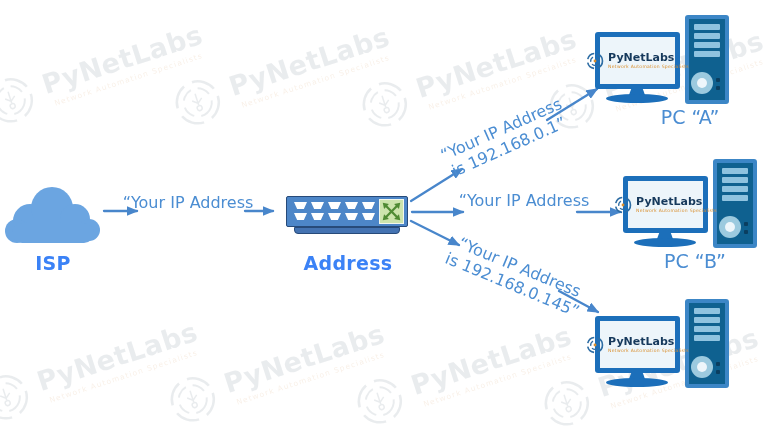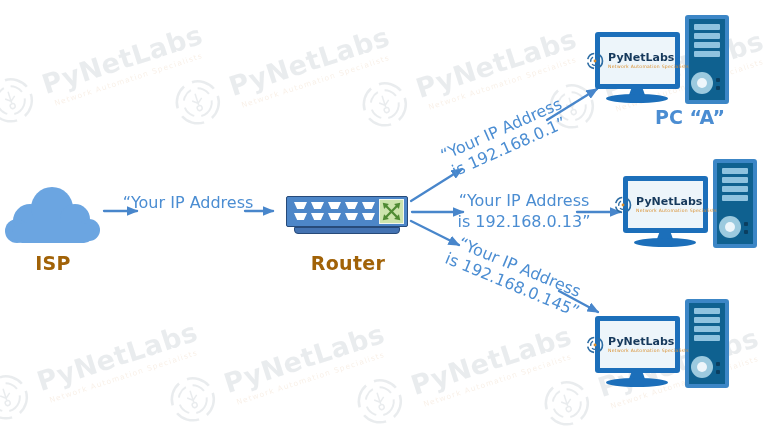--- a/index.html
+++ b/index.html
@@ -17,21 +17,21 @@
   .wm-sub{font-size:7.5px;letter-spacing:1.2px;color:#c77b2e;margin-top:1px;text-align:center;}
   
   .links{position:absolute;left:0;top:0;z-index:1;}
   
   .link-label{
     position:absolute;z-index:2;text-align:center;color:#4b8dd2;
     font-size:16px;font-weight:500;line-height:19px;white-space:nowrap;
   }
   
   .node-label{
-    position:absolute;z-index:2;text-align:center;color:#a16207;
+    position:absolute;z-index:2;text-align:center;color:#3b82f6;
     font-size:19px;font-weight:600;letter-spacing:.3px;
   }
   
   .cloud-wrap{position:absolute;left:2px;top:181px;z-index:2;}
   
   .router-body{
     position:absolute;left:286px;top:196px;width:122px;height:31px;z-index:2;
     background:#4d86c8;border:1px solid #274a79;border-radius:2px;box-sizing:border-box;
   }
   .router-base{
@@ -61,21 +61,21 @@
     background:#1c6fba;border-radius:3px;padding:5px;z-index:2;
   }
   .screen{width:100%;height:100%;background:#edf5fa;display:flex;align-items:center;justify-content:center;}
   .logo-row{display:flex;align-items:center;gap:4px;}
   .logo-name{font-size:11px;font-weight:bold;color:#16395c;line-height:11px;}
   .logo-sub{font-size:4.5px;color:#d98f2f;letter-spacing:.3px;margin-top:1.5px;white-space:nowrap;}
   .stand{position:absolute;left:34px;top:73px;width:16px;height:8px;background:#1c6fba;
     clip-path:polygon(18% 0,82% 0,100% 100%,0 100%);z-index:2;}
   .pc-base{position:absolute;left:11px;top:80px;width:62px;height:9px;background:#1c6fba;border-radius:50%;z-index:2;}
   .pc-label{position:absolute;top:92px;left:30px;width:130px;text-align:center;
-    color:#4b8dd2;font-size:19px;font-weight:700;}
+    color:#4b8dd2;font-size:19px;font-weight:400;}
   .pc-b .pc-label{left:7px;}
 </style>
 </head>
 <body>
 
 <div class="canvas">
 
   <div class="wm" style="left:95px;top:73px">
     <svg width="50" height="50" viewBox="0 0 50 50">
         <circle cx="25" cy="25" r="21" fill="none" stroke="currentColor" stroke-width="2.5" stroke-dasharray="24 9"></circle>
@@ -207,21 +207,20 @@
 
   <div class="link-label" style="left:110px;top:193px;width:156px">
     <div>“Your IP Address</div>
   </div>
   <div class="link-label" style="left:425px;top:119px;width:160px;transform:rotate(-24deg)">
     <div>“Your IP Address</div>
     <div>is 192.168.0.1”</div>
   </div>
   <div class="link-label" style="left:446px;top:190px;width:156px;line-height:21px">
     <div>“Your IP Address</div>
-    <div>is 192.168.0.13”</div>
   </div>
   <div class="link-label" style="left:436px;top:257px;width:160px;transform:rotate(22.5deg)">
     <div>“Your IP Address</div>
     <div>is 192.168.0.145”</div>
   </div>
 
   <div class="router-body">
     <div class="port" style="left:7px;top:5px"></div>
     <div class="port" style="left:24px;top:5px"></div>
     <div class="port" style="left:41px;top:5px"></div>
@@ -239,21 +238,21 @@
           <line x1="18.5" y1="5.5" x2="5.5" y2="18.5"></line>
           <path d="M2,2 L9,3.5 L3.5,9 Z" stroke="none"></path>
           <path d="M22,2 L15,3.5 L20.5,9 Z" stroke="none"></path>
           <path d="M2,22 L9,20.5 L3.5,15 Z" stroke="none"></path>
           <path d="M22,22 L15,20.5 L20.5,15 Z" stroke="none"></path>
         </g>
       </svg>
     </div>
   </div>
   <div class="router-base"></div>
-  <div class="node-label" style="left:288px;top:252px;width:120px">Router</div>
+  <div class="node-label" style="left:288px;top:252px;width:120px">Address</div>
 
   <div class="pc" style="left:595px;top:14px">
     <div class="tower">
       <div class="slat s1"></div>
         <div class="slat s2"></div>
       <div class="slat s3"></div>
         <div class="slat s4"></div>
       <div class="drive">
           <div class="drive-inner"></div>
         </div>
@@ -302,20 +301,21 @@
           </svg>
           <div>
             <div class="logo-name">PyNetLabs</div>
             <div class="logo-sub">Network Automation Specialists</div>
           </div>
         </div>
       </div>
     </div>
     <div class="stand"></div>
     <div class="pc-base"></div>
+    <div class="pc-label">PC “B”</div>
   </div>
 
   <div class="pc" style="left:595px;top:298px">
     <div class="tower">
       <div class="slat s1"></div>
         <div class="slat s2"></div>
       <div class="slat s3"></div>
         <div class="slat s4"></div>
       <div class="drive">
           <div class="drive-inner"></div>

